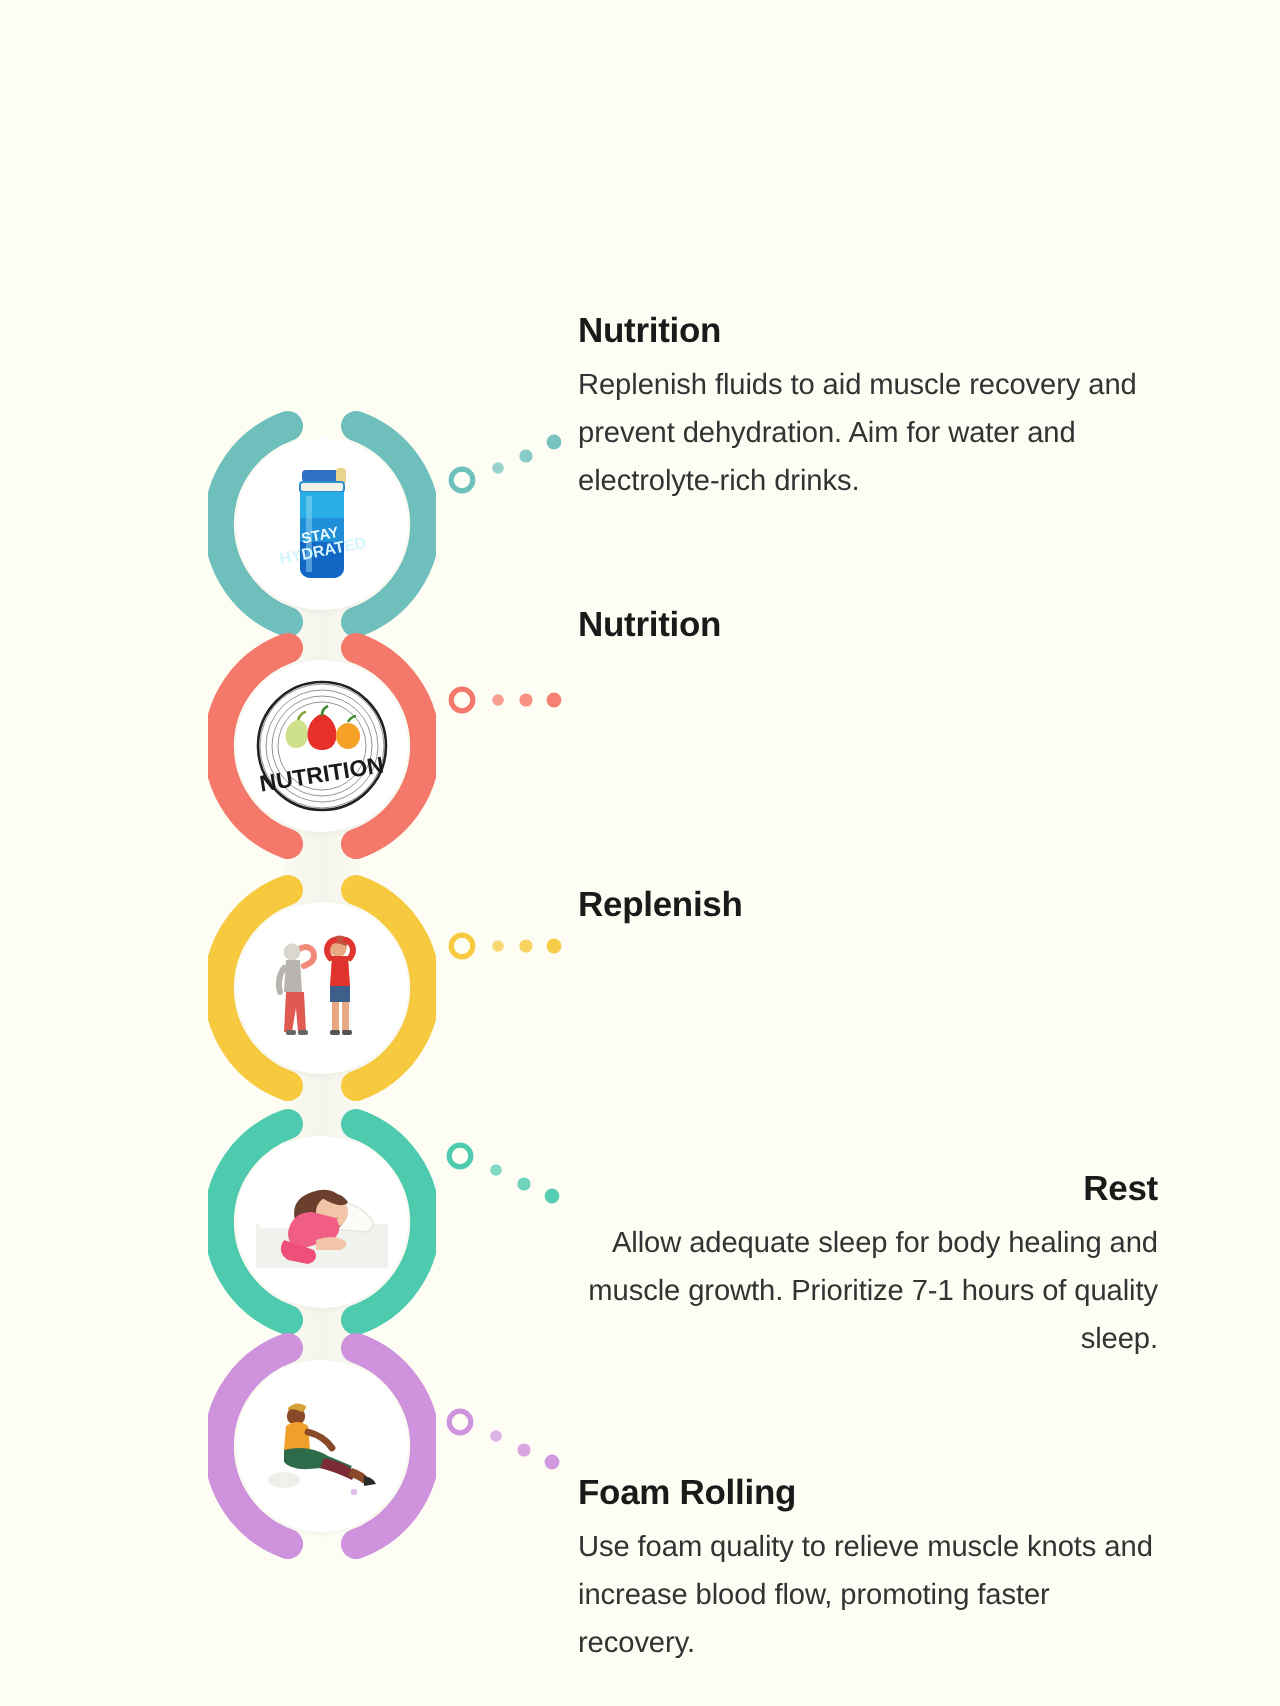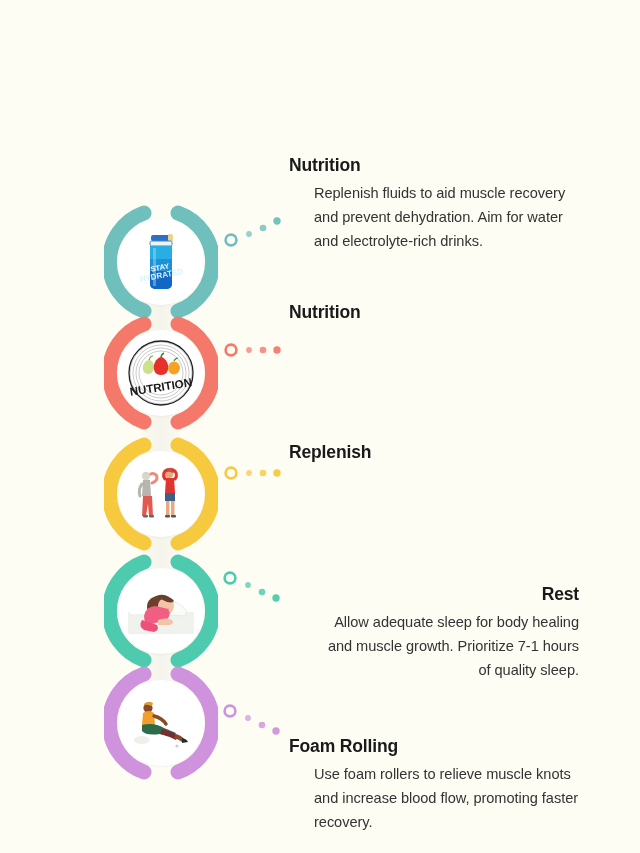--- a/index.html
+++ b/index.html
@@ -105,21 +105,20 @@
     letter-spacing: -0.15px;
     line-height: 1.1;
     margin-bottom: 7px;
   }
   .tip-body {
     font-size: 14.6px;
     font-weight: 400;
     color: #333333;
     line-height: 1.62;
     letter-spacing: -0.05px;
-    margin-left: 25px;
   }
 </style>
 </head>
 <body style="background: rgb(253, 253, 244);">
 
 <div id="page" style="background: rgb(253, 253, 244);">
 
 
   <div class="spine"></div>
 
@@ -290,18 +289,18 @@
           </div>
         </div>
         <div class="trail" style="left: 221px; top: 700px;"><svg width="70" height="44" viewBox="0 0 70 44">
             <circle cx="9" cy="11" r="5.4" fill="none" stroke="#cf93dd" stroke-width="2.6"></circle>
             <circle cx="27" cy="18" r="2.9" fill="#cf93dd" opacity="0.72"></circle>
             <circle cx="41" cy="25" r="3.3" fill="#cf93dd" opacity="0.82"></circle>
             <circle cx="55" cy="31" r="3.7" fill="#cf93dd" opacity="0.95"></circle>
           </svg></div>
         <div class="txt" style="top: 737px;">
           <div class="tip-title">Foam Rolling</div>
-          <div class="tip-body">Use foam rollers to relieve muscle knots and increase blood flow, promoting faster recovery.</div>
+          <div class="tip-body">Use foam quality to relieve muscle knots and increase blood flow, promoting faster recovery.</div>
         </div>
       </div>
     </div>
 
 </div>
 
 </body></html>

